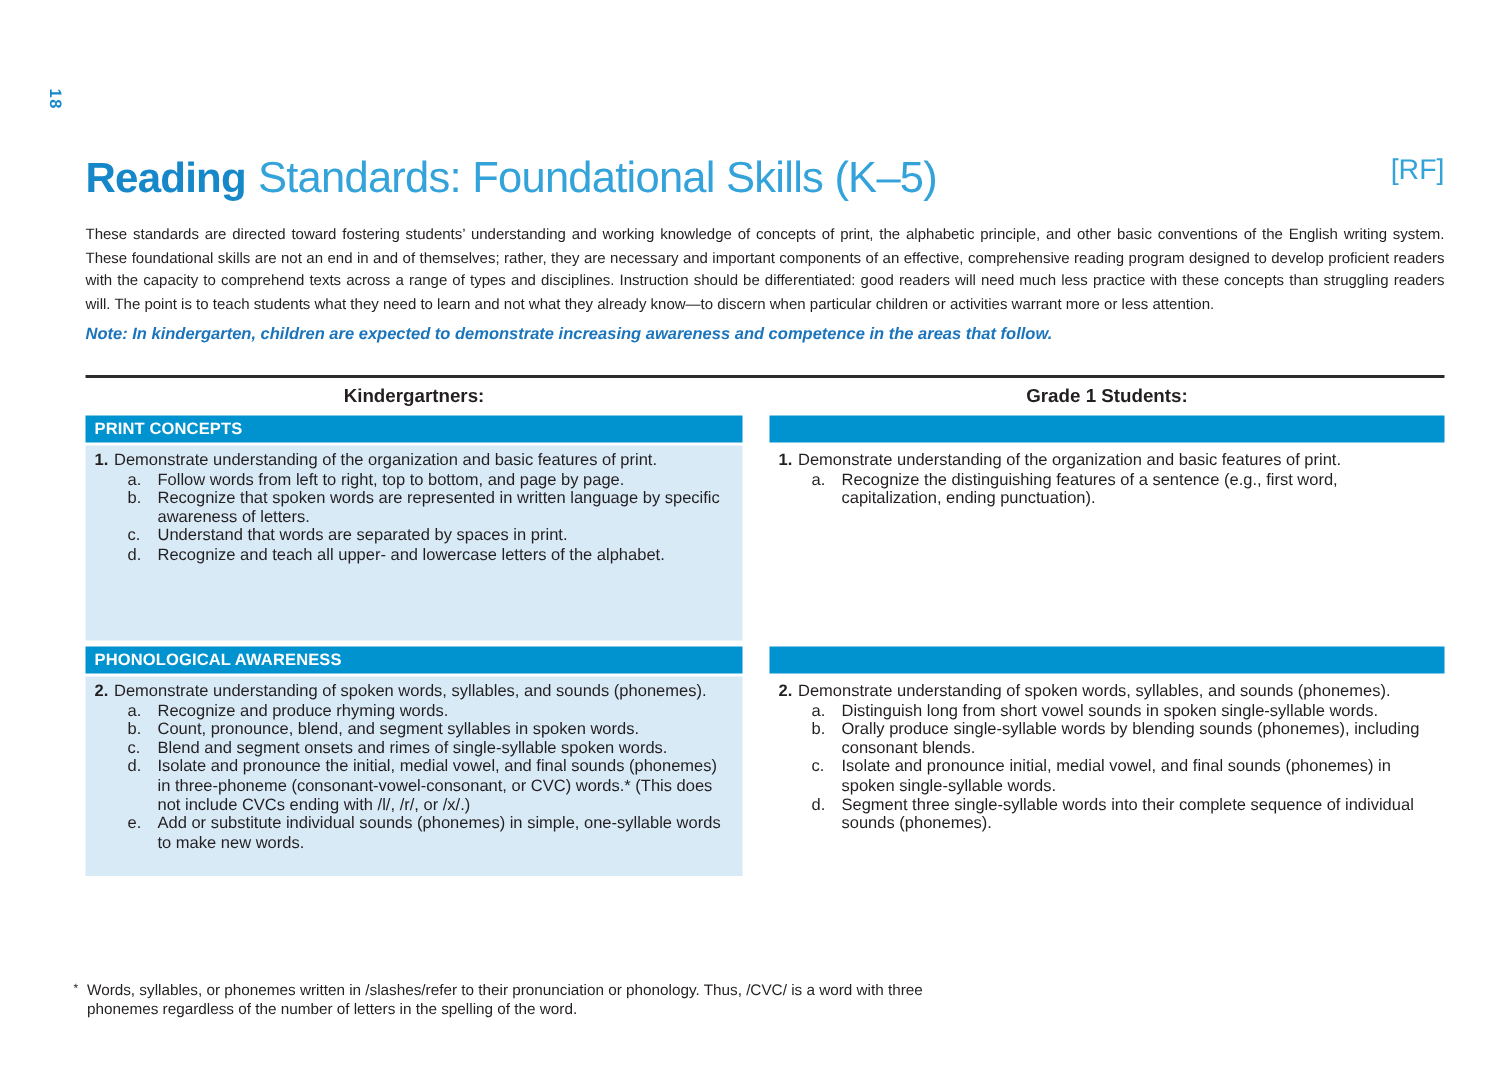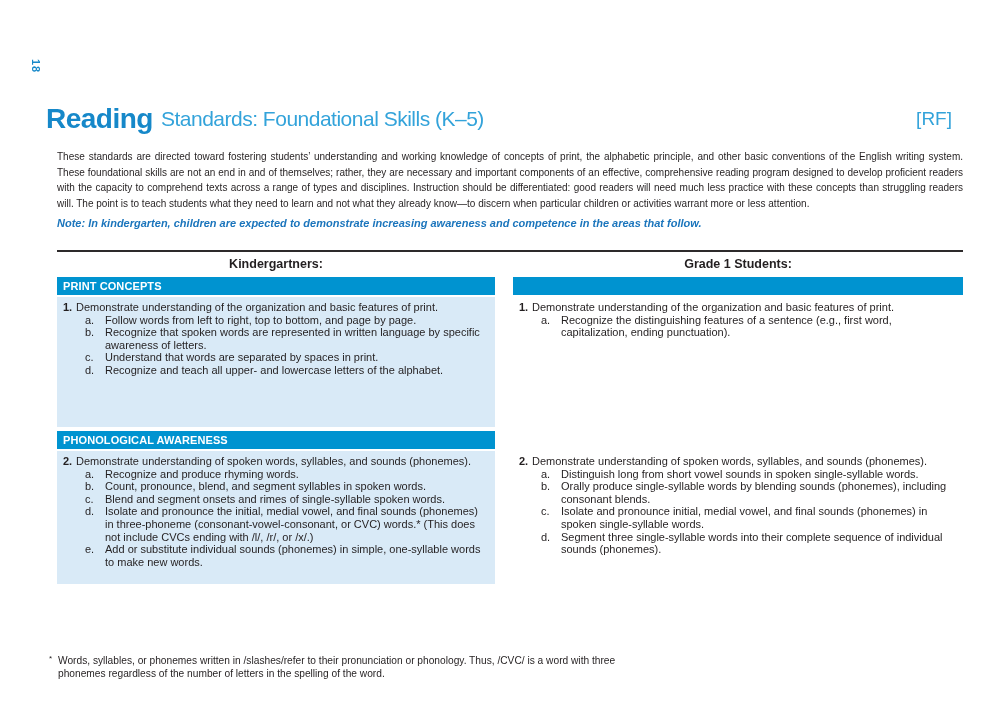--- a/index.html
+++ b/index.html
@@ -7,25 +7,25 @@
   .sheet {
     position:relative; width:992px; height:727px; background:#ffffff;
     font-family:"Liberation Sans", sans-serif; color:#231f20; overflow:hidden;
   }
   .pagenum {
     position:absolute; left:42px; top:59px;
     font-size:11px; font-weight:bold; color:#1688c9;
     transform:rotate(90deg); transform-origin:0 0; letter-spacing:1px;
   }
   .title {
-    position:absolute; left:46px; top:103px; width:906px;
-    display:flex; align-items:center; font-weight:normal; white-space:nowrap;
+    position:absolute; left:57px; top:103px; width:906px;
+    display:flex; align-items:flex-start; font-weight:normal; white-space:nowrap;
   }
   .t-bold { font-size:28px; font-weight:bold; color:#1688c9; letter-spacing:-0.5px; }
-  .t-light { font-size:21px; color:#33a3da; margin-left:8px; letter-spacing:-0.5px; flex:1; }
+  .t-light { font-size:29px; color:#33a3da; margin-left:8px; letter-spacing:-0.5px; flex:1; }
   .t-code { font-size:19px; color:#33a3da; }
   .intro {
     position:absolute; left:57px; top:149px; width:906px;
     font-size:10px; line-height:15.6px; text-align:justify;
   }
   .note {
     position:absolute; left:57px; top:217px; width:906px;
     font-size:11px; font-weight:bold; font-style:italic; color:#1b75bc;
   }
   .rule { position:absolute; left:57px; top:250px; width:906px; height:2px; background:#2d2a2b; }
@@ -34,21 +34,21 @@
     display:flex; font-size:12.5px; font-weight:bold;
   }
   .colhead.cl { width:438px; text-align:center; }
   .gap18 { width:18px; flex:none; }
   .colhead.cr { width:450px; text-align:center; }
   .band { position:absolute; left:57px; width:906px; height:18px; display:flex; }
   .band .seg { background:#0093d0; color:#ffffff; font-size:11px; font-weight:bold; line-height:18px; letter-spacing:0.1px; }
   .band .seg.sl { width:438px; padding-left:6px; }
   .band .seg.sr { width:450px; }
   .band1 { top:277px; }
-  .band2 { top:431px;align-items:flex-end; }
+  .band2 { top:431px; }
   .row { position:absolute; left:57px; width:906px; display:flex; align-items:stretch; }
   .row1 { top:297px; height:130px; }
   .row2 { top:451px; height:133px; }
   .cell { padding:4px 8px 0 6px; font-size:11px; line-height:12.6px; overflow:hidden; }
   .cell.cl { width:438px; background:#d9eaf7; }
   .cell.cr { width:450px; }
   .lead { display:flex; }
   .lead .n { width:13px; flex:none; font-weight:bold; }
   .lead .t { flex:1; }
   .sub { display:flex; margin-left:22px; }

